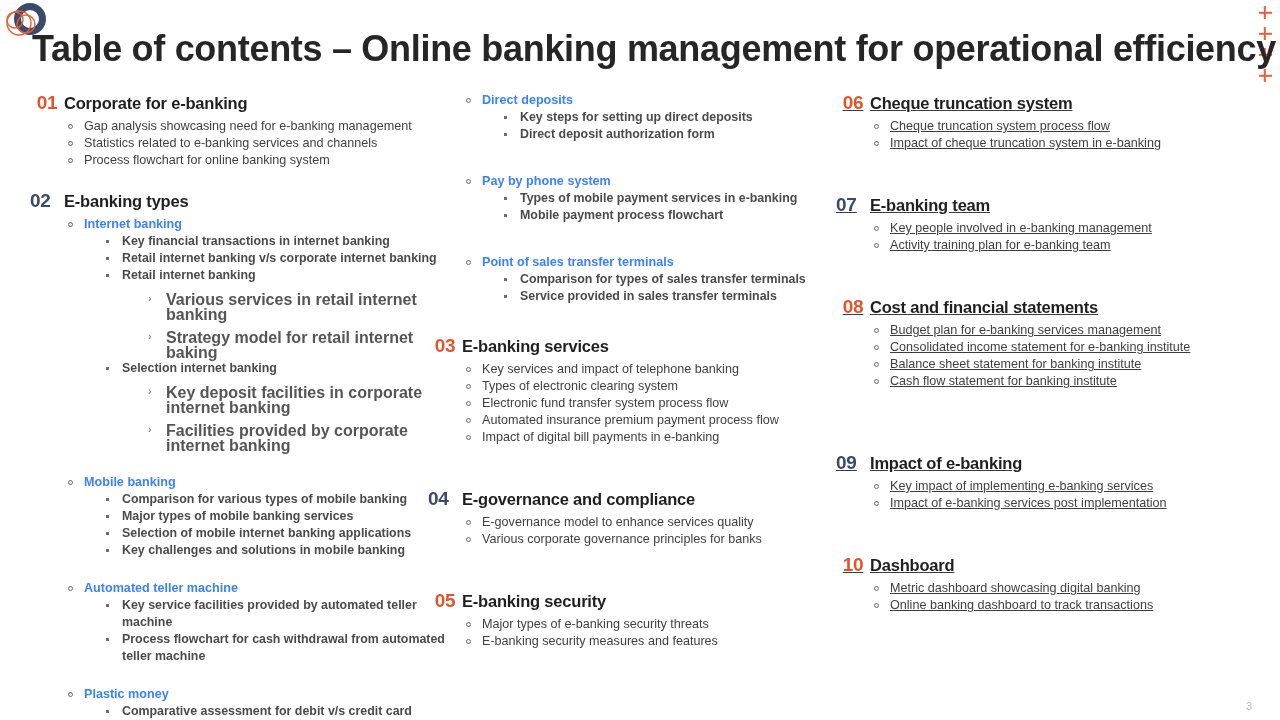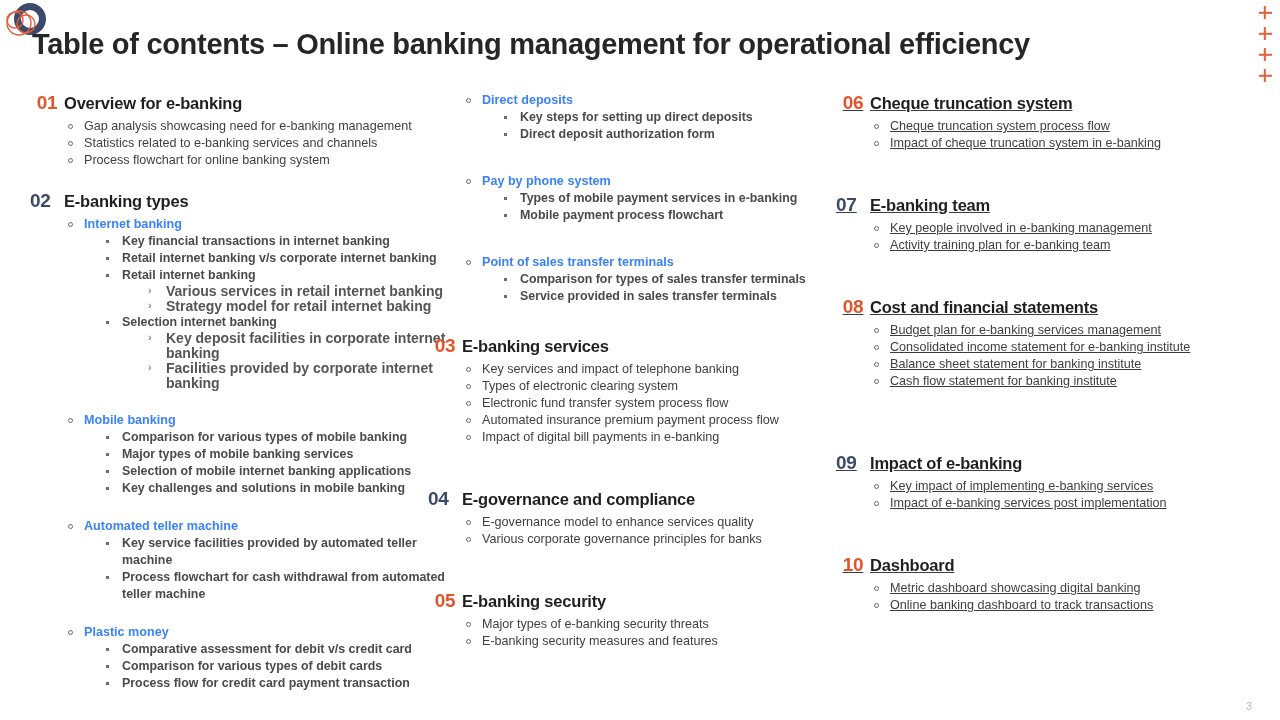--- a/index.html
+++ b/index.html
@@ -61,21 +61,21 @@
     width: 100%;
     transform: translateY(-50%);
   }
 
   
   .title {
     position: absolute;
     left: 32px;
     top: 28px;
     width: 1200px;
-    font-size: 29px;
+    font-size: 36px;
     font-weight: bold;
     color: #262626;
     letter-spacing: -0.3px;
     white-space: nowrap;
   }
 
   
   .col {
     position: absolute;
     top: 92px;
@@ -156,23 +156,24 @@
     top: 7px;
     width: 3px;
     height: 3px;
     background: #6d6d6d;
   }
 
   ul.lvl3 { margin-left: 22px; margin-top: 0; }
   li.i3 {
     position: relative;
     padding-left: 22px;
-    font-size: 14px;
+    font-size: 16px;
     line-height: 15px;
     color: #555555;
+    margin-top: 8px;
   }
   li.i3::before {
     content: "\203A";
     position: absolute;
     left: 4px;
     top: -1px;
     font-size: 11px;
     color: #8c8c8c;
   }
   .gap-md { height: 21px; }
@@ -210,21 +211,21 @@
   <div class="plus-mark"></div>
   <div class="plus-mark"></div>
 </div>
 
 <div class="title">Table of contents – Online banking management for operational efficiency</div>
 
 <div class="col col-1" id="column-left">
     <div class="section">
       <div class="sec-head">
         <span class="sec-num orange">01</span>
-        <span class="sec-title">Overview for e-banking</span>
+        <span class="sec-title">Corporate for e-banking</span>
       </div>
       <div>
         <ul class="lvl1">
           <li class="i1"><span class="txt">Gap analysis showcasing need for e-banking management</span></li>
           <li class="i1"><span class="txt">Statistics related to e-banking services and channels</span></li>
           <li class="i1"><span class="txt">Process flowchart for online banking system</span></li>
         </ul>
       </div>
     </div>
     <div class="gap-md"></div>

